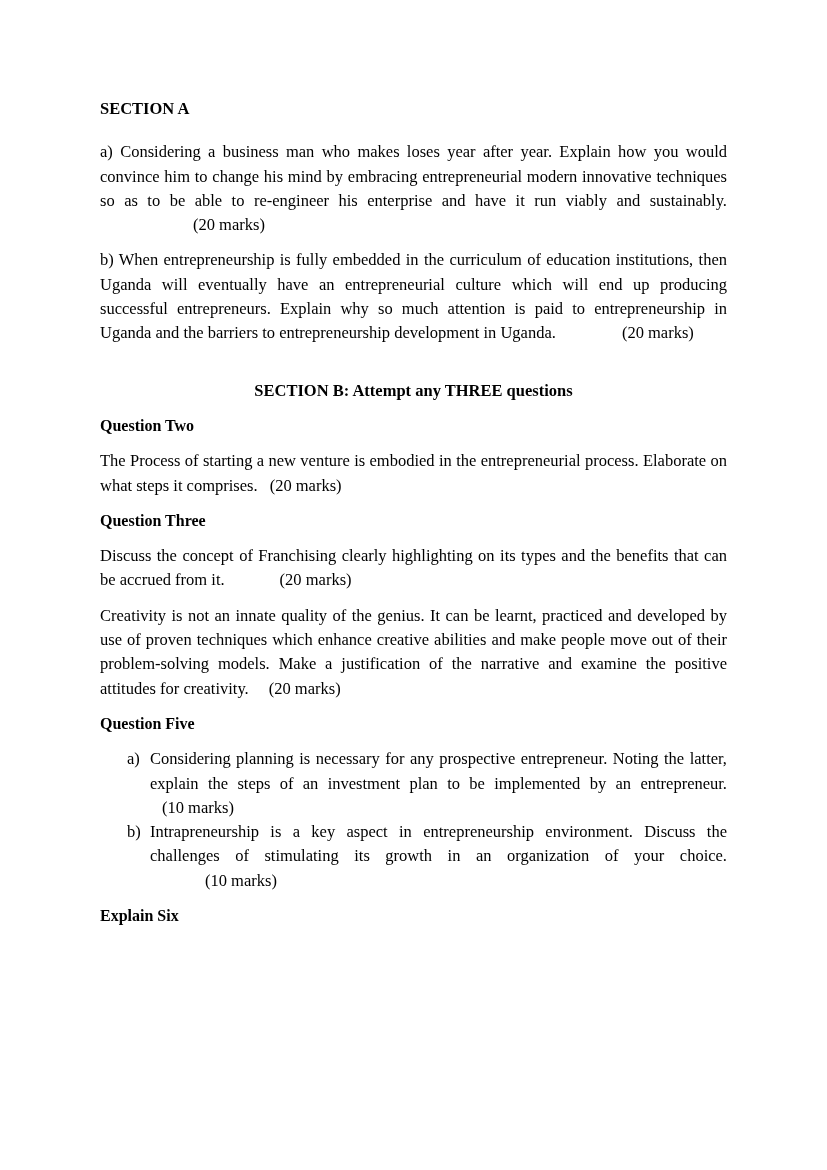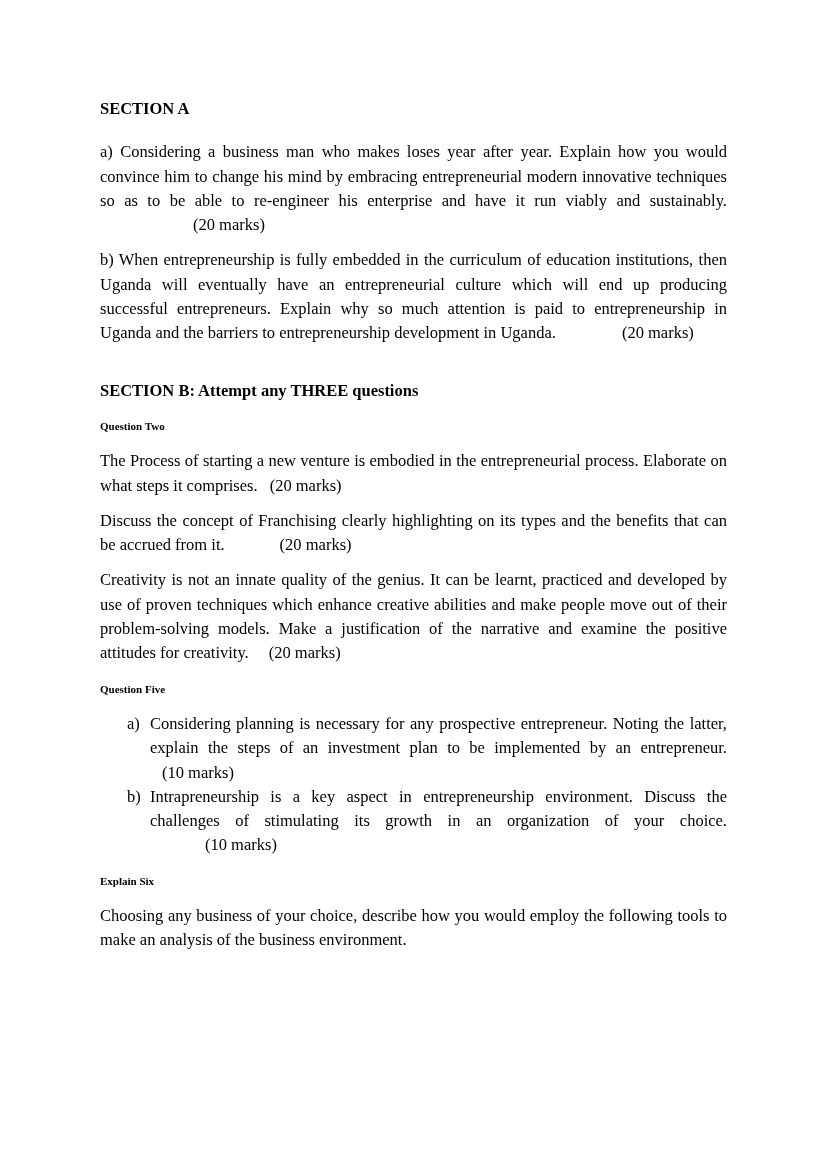--- a/index.html
+++ b/index.html
@@ -23,29 +23,29 @@
     width: 627px;
   }
   .heading {
     font-size: 16.5px;
     line-height: 24.3px;
     font-weight: bold;
     margin: 0 0 11px 0;
     text-align: left;
   }
   .heading.section-a { margin-bottom: 19px; }
-  .heading.section-b { margin-top: 33px; }
+  .heading.section-b { margin-top: 33px; text-align: center; }
   .para {
     font-size: 16.5px;
     line-height: 24.3px;
     margin: 0 0 11px 0;
     text-align: justify;
   }
   .qtitle {
-    font-size: 11px;
+    font-size: 16px;
     line-height: 24.3px;
     font-weight: bold;
     margin: 0 0 11px 0;
     text-align: left;
   }
   .qlist {
     list-style: none;
     margin: 0 0 11px 0;
     padding: 0;
   }
@@ -78,27 +78,27 @@
 
     <p class="para"><span>a) Considering a business man who makes loses year after year. Explain how you would convince him to change his mind by embracing entrepreneurial modern innovative techniques so as to be able to re-engineer his enterprise and have it run viably and sustainably.</span><span class="marks g93">(20 marks)</span></p>
 
     <p class="para"><span>b) When entrepreneurship is fully embedded in the curriculum of education institutions, then Uganda will eventually have an entrepreneurial culture which will end up producing successful entrepreneurs. Explain why so much attention is paid to entrepreneurship in Uganda and the barriers to entrepreneurship development in Uganda.</span><span class="marks g66">(20 marks)</span></p>
 
     <div class="heading section-b">SECTION B: Attempt any THREE questions</div>
 
     <div class="qtitle">Question Two</div>
     <p class="para"><span>The Process of starting a new venture is embodied in the entrepreneurial process. Elaborate on what steps it comprises.</span><span class="marks g12">(20 marks)</span></p>
 
+    <div class="qtitle">Question Three</div>
     <p class="para"><span>Discuss the concept of Franchising clearly highlighting on its types and the benefits that can be accrued from it.</span><span class="marks g55">(20 marks)</span></p>
 
     <p class="para"><span>Creativity is not an innate quality of the genius. It can be learnt, practiced and developed by use of proven techniques which enhance creative abilities and make people move out of their problem-solving models. Make a justification of the narrative and examine the positive attitudes for creativity.</span><span class="marks g20">(20 marks)</span></p>
 
     <div class="qtitle">Question Five</div>
     <ul class="qlist">
       <li><span class="marker">a)</span><span>Considering planning is necessary for any prospective entrepreneur. Noting the latter, explain the steps of an investment plan to be implemented by an entrepreneur.</span><span class="marks g12">(10 marks)</span></li>
       <li><span class="marker">b)</span><span>Intrapreneurship is a key aspect in entrepreneurship environment. Discuss the challenges of stimulating its growth in an organization of your choice.</span><span class="marks g55">(10 marks)</span></li>
     </ul>
 
     <div class="qtitle">Explain Six</div>
-    <p class="para"><span>Choosing any business of your choice, describe how you would employ the following tools to make an analysis of the business environment.</span></p>
 
   </div>
 </div>
 
 </body></html>

